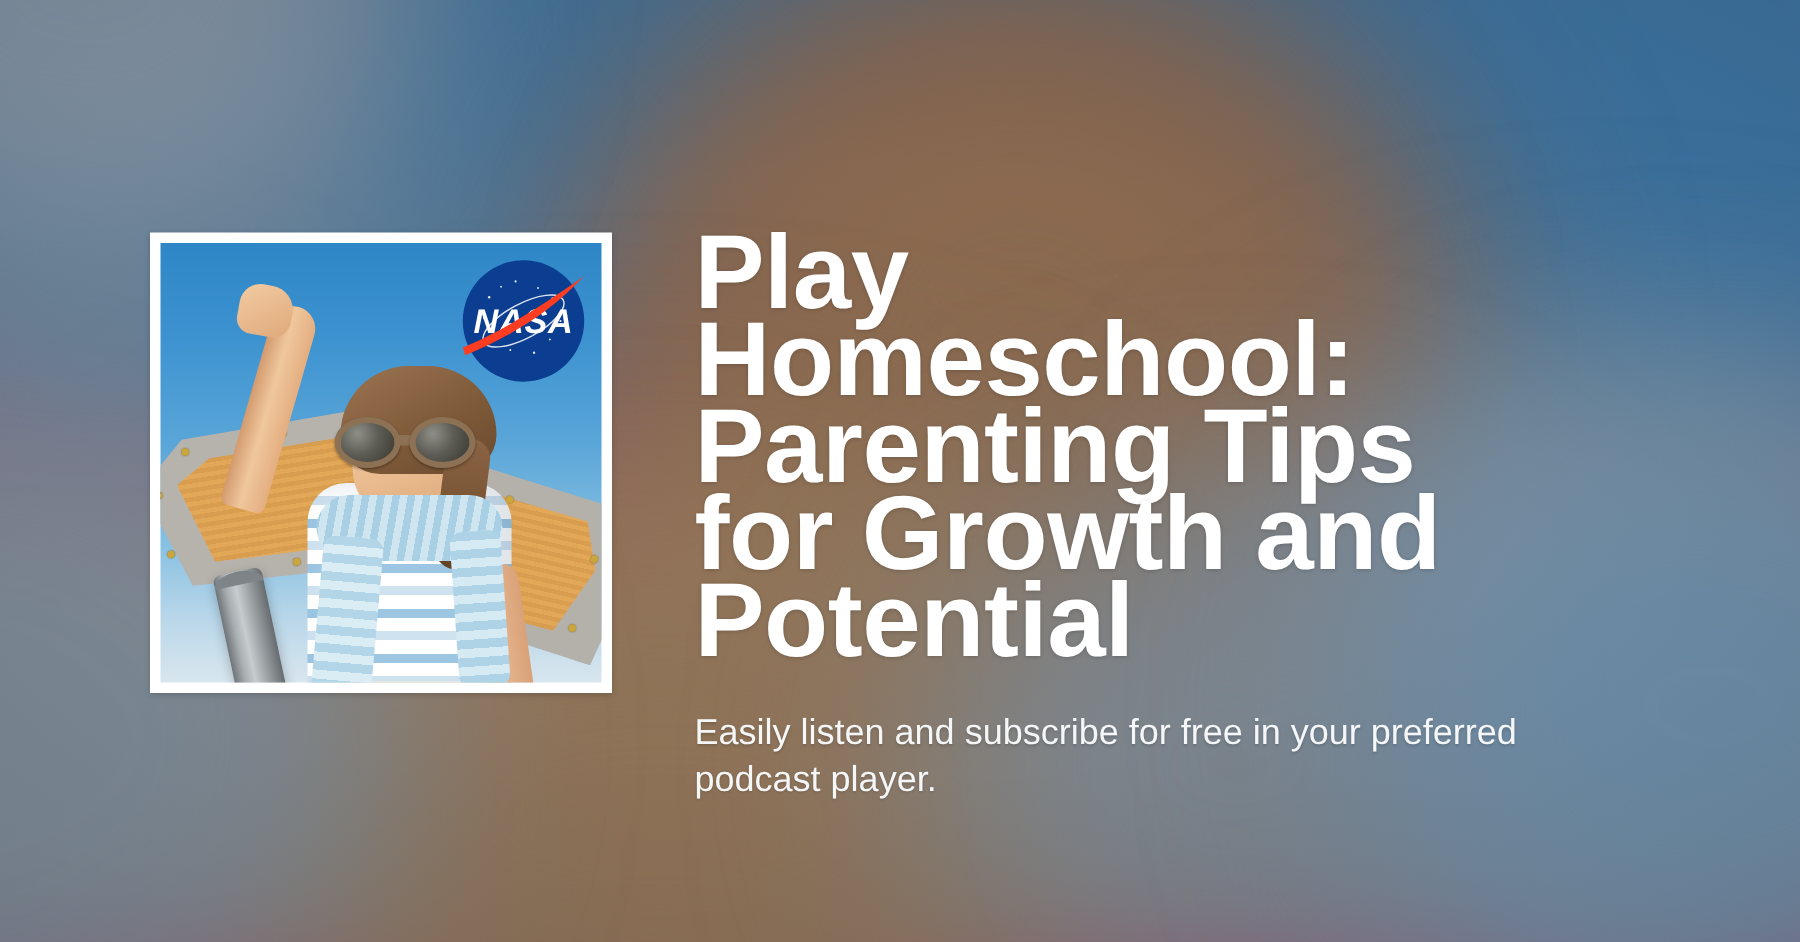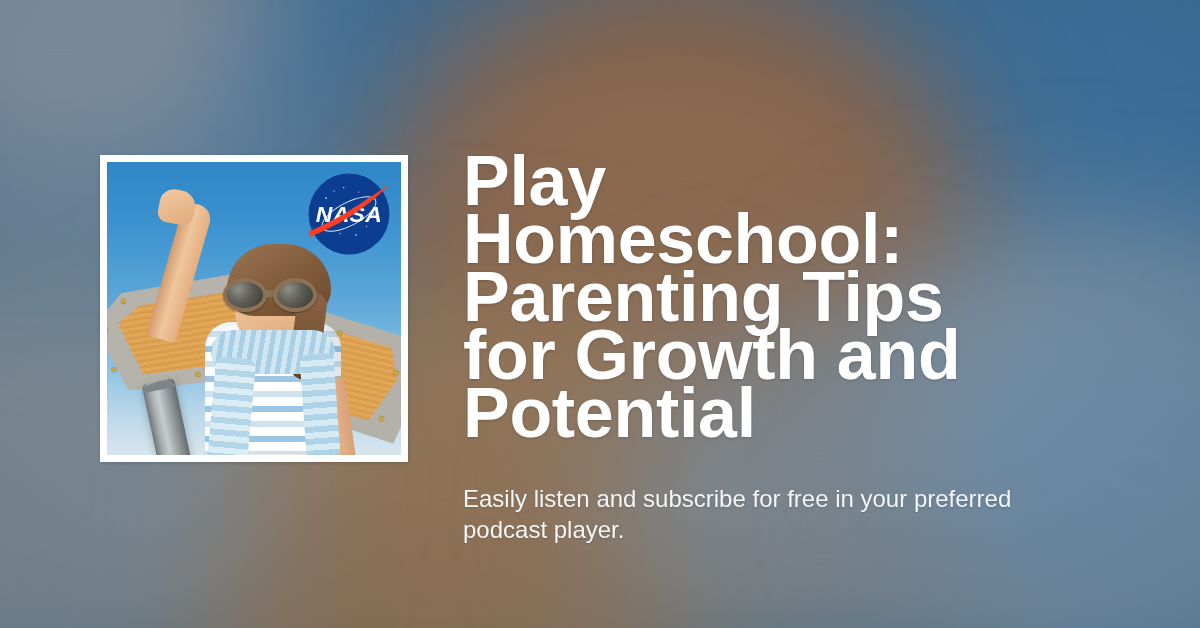--- a/index.html
+++ b/index.html
@@ -15,21 +15,21 @@
     font-family: "Liberation Sans", "DejaVu Sans", sans-serif;
     background: #6d7c88;
   }
 
   
   .card {
     position: relative;
     width: 1200px;
     height: 628px;
     overflow: hidden;
-    background: #0369a1;
+    background: #be185d;
   }
 
   
   .bg-layer {
     position: absolute;
     inset: -90px;
     z-index: 0;
   }
   .blob {
     position: absolute;
@@ -344,21 +344,21 @@
   }
   .title {
     font-size: 70px;
     line-height: 58px;
     font-weight: bold;
     color: #ffffff;
     letter-spacing: -0.3px;
     text-shadow: 0 1px 3px rgba(0,0,0,0.18);
   }
   .subtitle {
-    margin-top: 41px;
+    margin-top: 31px;
     font-size: 24px;
     line-height: 31px;
     font-weight: normal;
     color: #f4f6f7;
     text-shadow: 0 1px 2px rgba(0,0,0,0.16);
   }
 </style>
 </head>
 <body>
 

